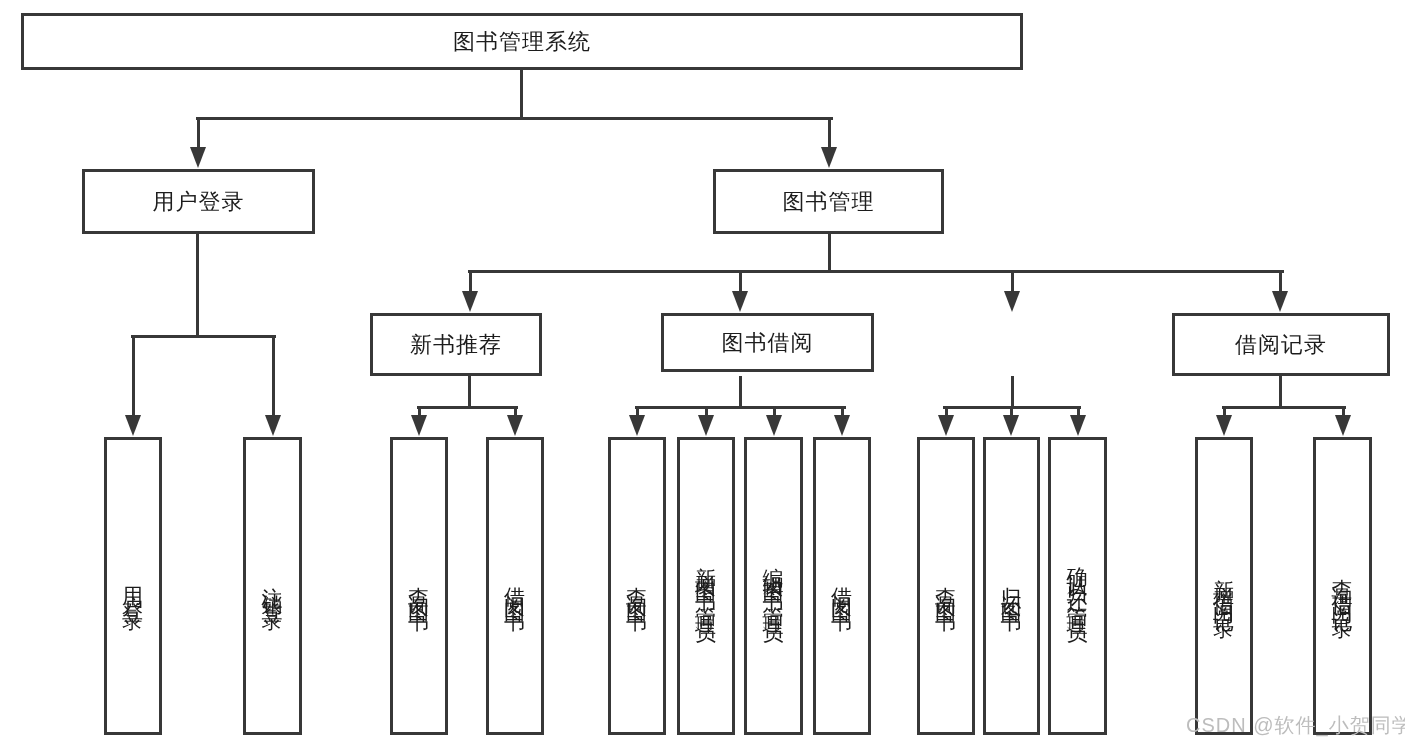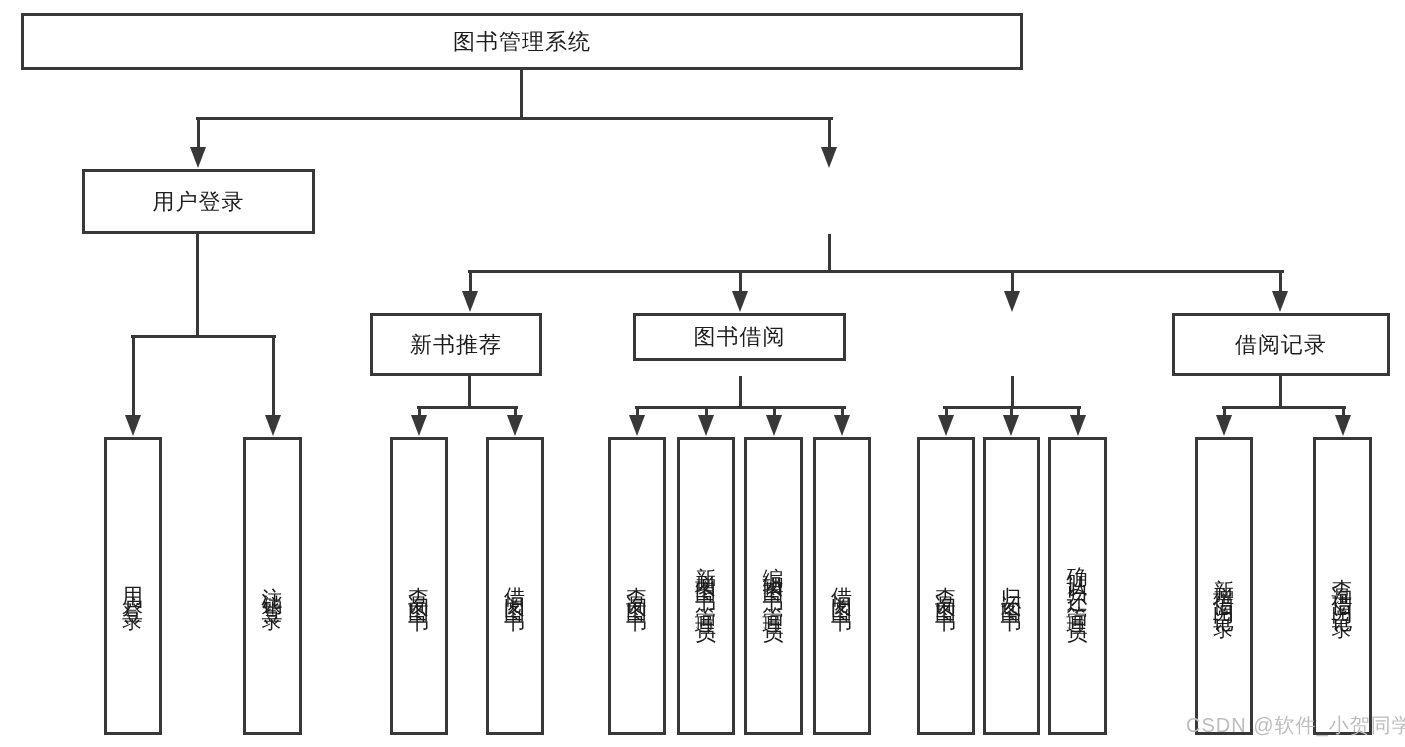--- a/index.html
+++ b/index.html
@@ -42,25 +42,28 @@
 
 <div id="canvas">
 
   <div class="node h" style="left:21px;top:13px;width:1002px;height:57px">
     <span class="lbl">图书管理系统</span>
   </div>
 
   <div class="node h" style="left:82px;top:169px;width:233px;height:65px">
     <span class="lbl">用户登录</span>
   </div>
+  <div class="node h" style="left:713px;top:169px;width:231px;height:65px">
+    <span class="lbl">图书管理</span>
+  </div>
 
   <div class="node h" style="left:370px;top:313px;width:172px;height:63px">
     <span class="lbl">新书推荐</span>
   </div>
-  <div class="node h" style="left:633px;top:313px;width:213px;height:48px">
+  <div class="node h" style="left:661px;top:313px;width:213px;height:59px">
     <span class="lbl">图书借阅</span>
   </div>
   <div class="node h" style="left:1172px;top:313px;width:218px;height:63px">
     <span class="lbl">借阅记录</span>
   </div>
 
   <div class="node v" style="left:104px;top:437px;width:58px;height:298px">
     <span class="lbl">用户登录</span>
   </div>
   <div class="node v" style="left:243px;top:437px;width:59px;height:298px">

